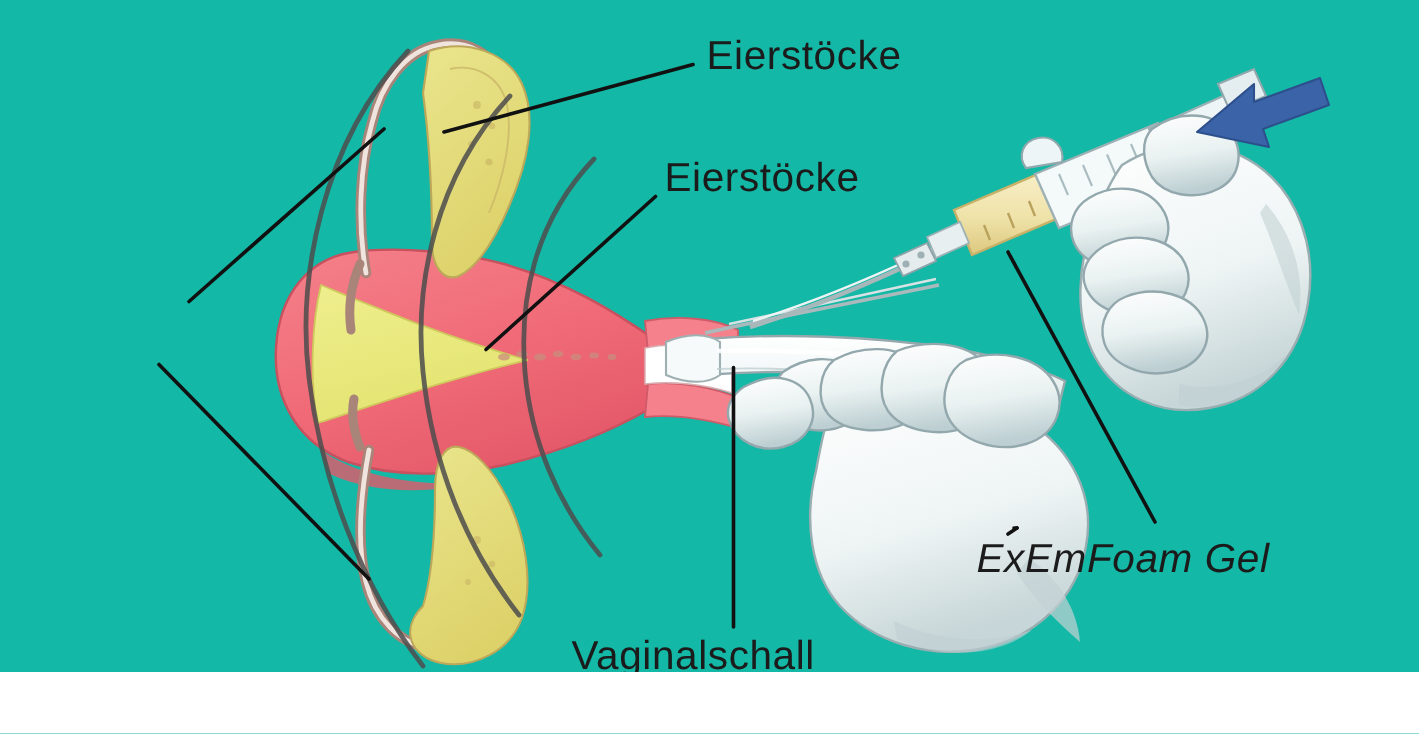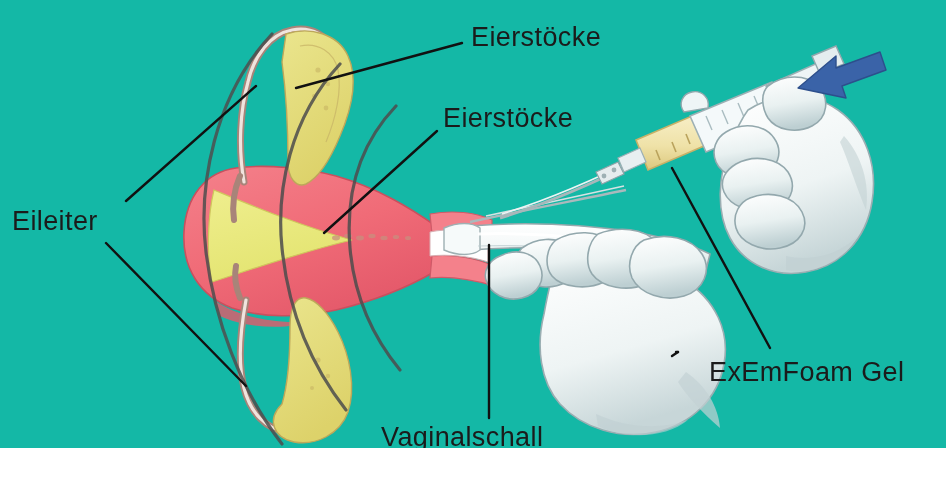--- a/index.html
+++ b/index.html
@@ -33,21 +33,21 @@
     font-weight: 400;
     letter-spacing: 0.4px;
     white-space: nowrap;
     line-height: 1;
     user-select: none;
   }
   #label-eierstoecke { left: 471px; top: 24px; }
   #label-gebaermutter { left: 443px; top: 105px; }
   #label-eileiter     { left: 12px;  top: 208px; }
   #label-vaginalschall{ left: 381px; top: 424px; }
-  #label-exemfoamgel  { left: 709px; top: 359px; }
+  #label-exemfoamgel  { left: 651px; top: 359px; font-style: italic; }
 </style>
 </head>
 <body>
 
 <div id="figure">
 
   <svg id="figure-svg" viewBox="0 0 946 489" xmlns="http://www.w3.org/2000/svg">
     <defs>
       <linearGradient id="gradProbe" x1="0" y1="0" x2="0" y2="1">
         <stop offset="0%" stop-color="#ffffff"></stop>
@@ -324,19 +324,18 @@
       <line x1="678" y1="352" x2="676" y2="352"></line>
       <path d="M672,356 L678,352"></path>
       <line x1="770" y1="348" x2="672" y2="168"></line>
     </g>
   </svg>
 
   <div class="dgm-label" id="label-eierstoecke">Eierstöcke</div>
 
   <div class="dgm-label" id="label-gebaermutter">Eierstöcke</div>
 
-  <div class="dgm-label" id="label-eileiter">Eileiter</div>
 
   <div class="dgm-label" id="label-vaginalschall">Vaginalschall</div>
 
   <div class="dgm-label" id="label-exemfoamgel">ExEmFoam Gel</div>
 
 </div>
 
 </body></html>

